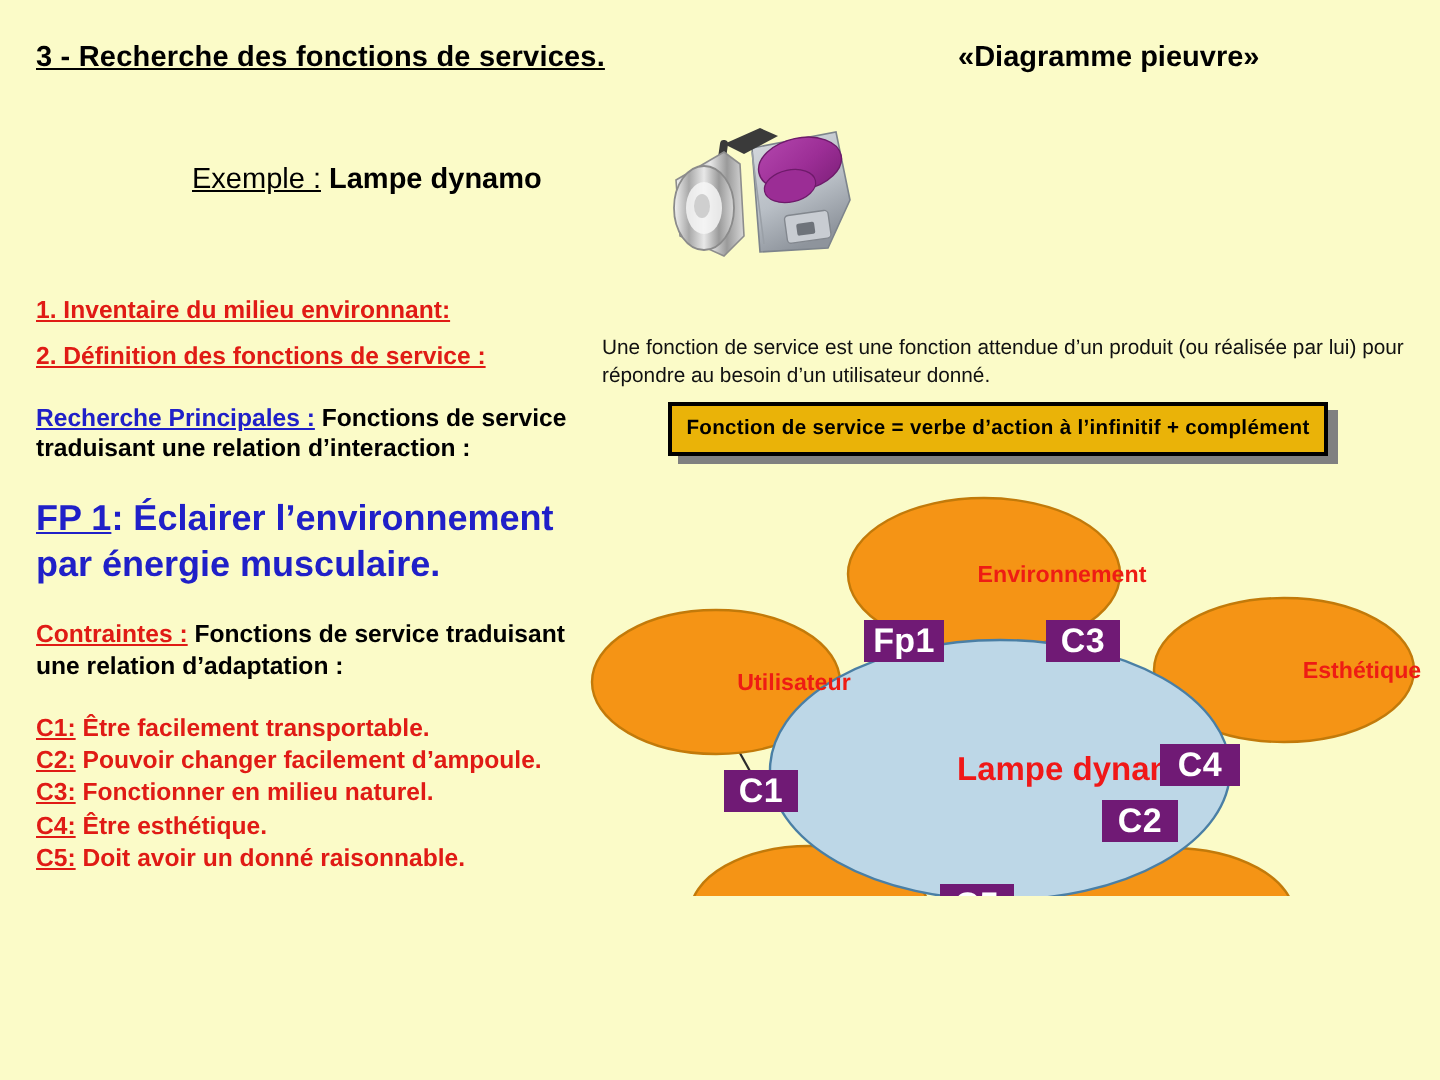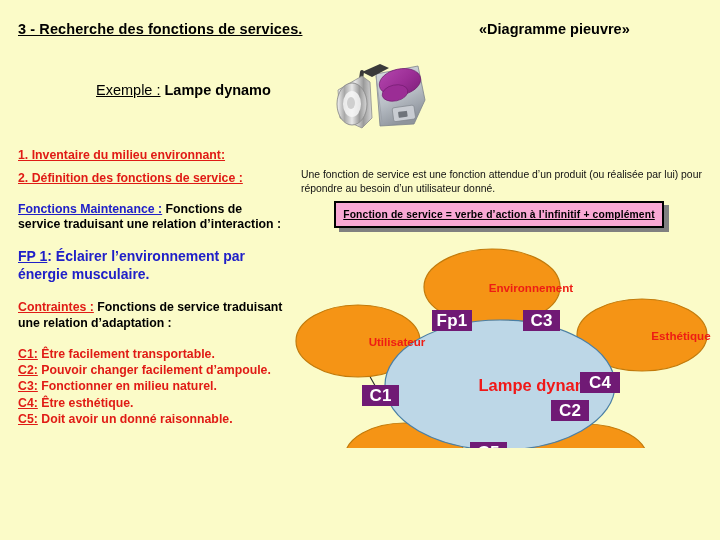--- a/index.html
+++ b/index.html
@@ -89,21 +89,21 @@
     font-weight: bold;
     color: #000000;
     line-height: 1.25;
     margin-top: 16px;
   }
   .blk-para .ul-blue {
     color: #2020c8;
     text-decoration: underline;
   }
   .blue-para {
-    font-size: 14px;
+    font-size: 18px;
     font-weight: bold;
     color: #2020c8;
     line-height: 1.25;
     margin-top: 16px;
   }
   .blue-para .ul {
     text-decoration: underline;
   }
   .constraint-head {
     font-size: 12.3px;
@@ -144,27 +144,26 @@
     width: 330px;
     height: 27px;
     background: #808080;
   }
   .formula-box {
     position: absolute;
     left: 334px;
     top: 201px;
     width: 330px;
     height: 27px;
-    background: #f9a8d4;
+    background: #eab308;
     border: 2px solid #000000;
     box-sizing: border-box;
     display: flex;
     align-items: center;
     justify-content: center;
-    text-decoration: underline;
   }
   .formula-box span {
     font-size: 10.3px;
     font-weight: bold;
     color: #000000;
     letter-spacing: 0.15px;
     white-space: nowrap;
   }
 
   
@@ -269,21 +268,21 @@
       <rect x="66" y="60" width="9" height="6" rx="1" fill="#6e737a" transform="rotate(-8 66 60)"></rect>
       <path d="M44 24 L50 70" stroke="#9aa0a7" stroke-width="0.8" fill="none"></path>
     </svg>
   </div>
 
   <div class="left-col">
     <div class="red-head">1. Inventaire du milieu environnant:</div>
     <div class="red-head">2. Définition des fonctions de service :</div>
 
     <div class="blk-para">
-      <span class="ul-blue">Fonctions Maintenance :</span><span> Fonctions de service traduisant une relation d’interaction :</span>
+      <span class="ul-blue">Recherche Principales :</span><span> Fonctions de service traduisant une relation d’interaction :</span>
     </div>
 
     <div class="blue-para">
       <span class="ul">FP 1</span><span>: Éclairer l’environnement par énergie musculaire.</span>
     </div>
 
     <div class="constraint-head">
       <span class="ul-red">Contraintes :</span><span> Fonctions de service traduisant une relation d’adaptation :</span>
     </div>
 

